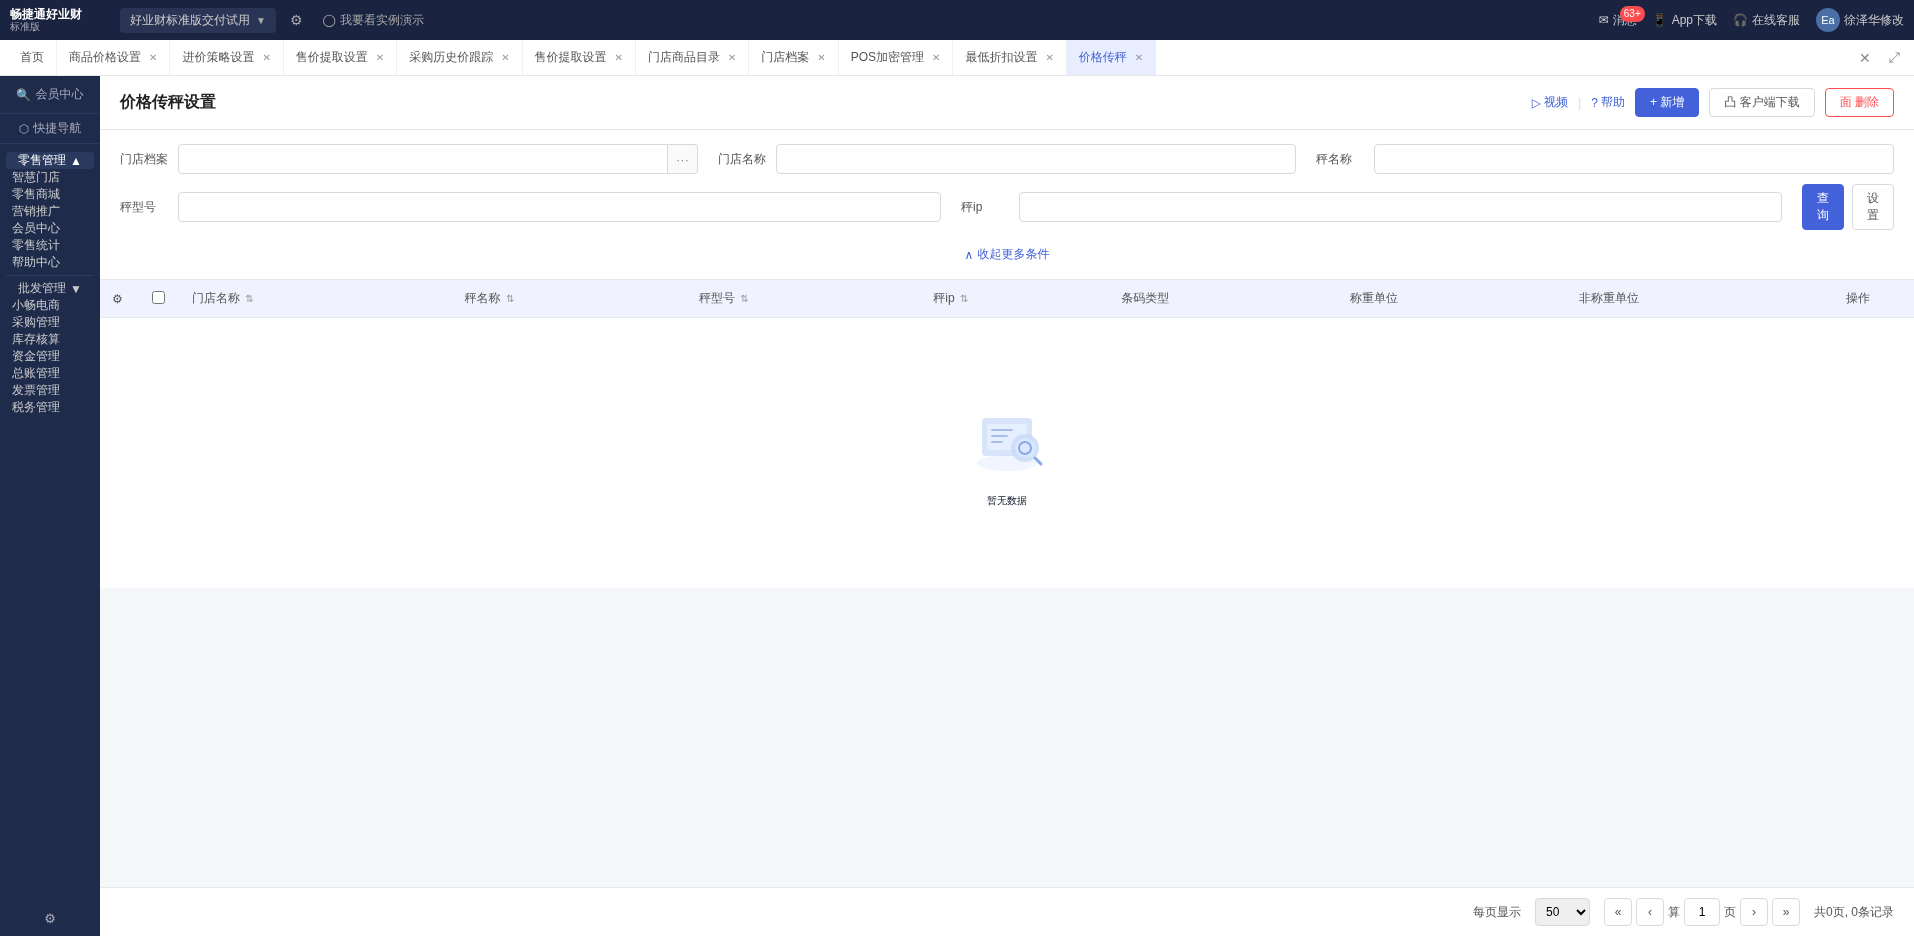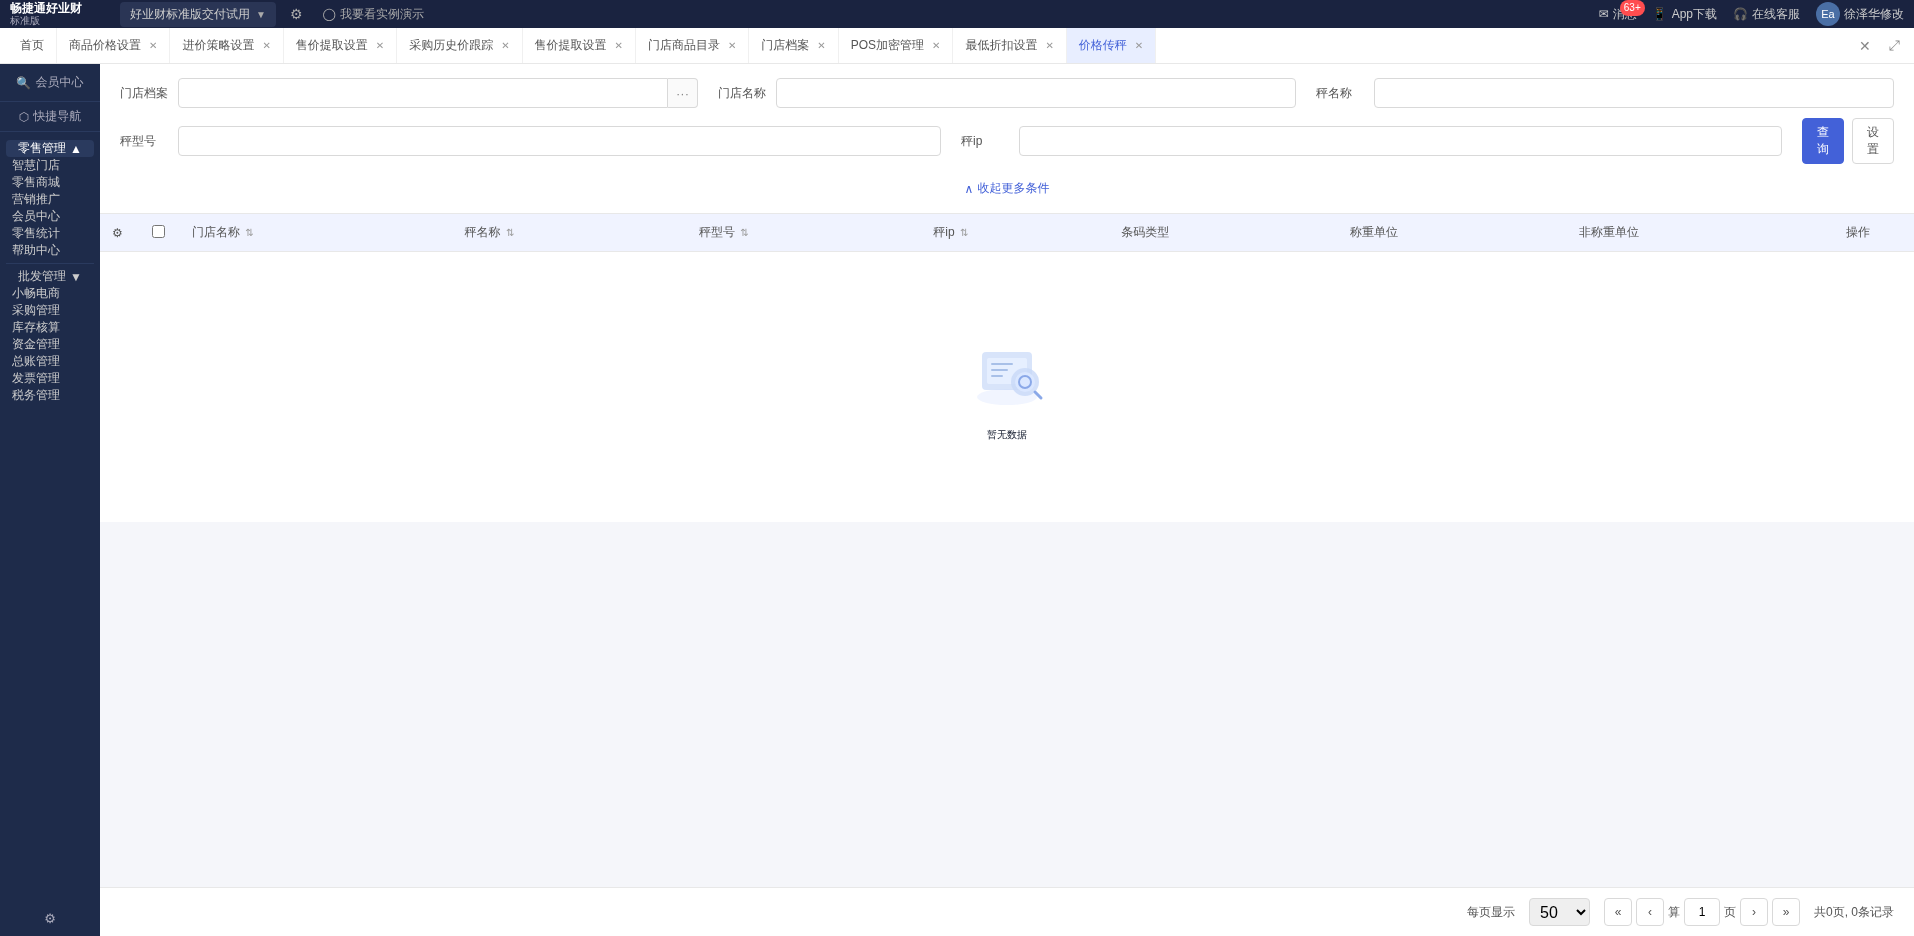--- a/index.html
+++ b/index.html
@@ -1,19 +1,19 @@
 <!DOCTYPE html>
 <html><head>
   <meta charset="utf-8">
   <style>
     * { box-sizing: border-box; margin: 0; padding: 0; }
     body { font-family: 'Microsoft YaHei', Arial, sans-serif; font-size: 13px; background: #f0f2f5; color: #333; height: 936px; overflow: hidden; display: flex; flex-direction: column; }
 
     
-    .top-bar { height: 28px; background: #1a2340; display: flex; align-items: center; padding: 13px 10px; gap: 10px; flex-shrink: 0; }
+    .top-bar { height: 40px; background: #1a2340; display: flex; align-items: center; padding: 13px 10px; gap: 10px; flex-shrink: 0; }
     .logo-area { display: flex; flex-direction: column; align-items: flex-start; margin-right: 10px; min-width: 90px; }
     .logo-title { color: #fff; font-size: 12px; font-weight: bold; line-height: 1.2; }
     .logo-sub { color: #aab; font-size: 10px; line-height: 1.2; }
     .version-selector { display: flex; align-items: center; background: #2a3555; border-radius: 4px; padding: 4px 10px; color: #ccc; font-size: 12px; cursor: pointer; gap: 6px; }
     .version-selector .arrow { color: #aaa; font-size: 10px; }
     .settings-icon-btn { color: #aaa; cursor: pointer; font-size: 14px; padding: 4px; }
     .demo-btn { display: flex; align-items: center; color: #aaa; font-size: 12px; cursor: pointer; gap: 4px; margin-left: 6px; }
     .top-right { margin-left: auto; display: flex; align-items: center; gap: 16px; }
     .top-right-item { display: flex; align-items: center; color: #ccc; font-size: 12px; cursor: pointer; gap: 4px; position: relative; }
     .badge { background: #ff4d4f; color: #fff; font-size: 10px; border-radius: 8px; padding: 0 4px; position: absolute; top: -6px; right: -8px; line-height: 16px; }
@@ -78,21 +78,21 @@
     .table-ops-col { width: 80px; text-align: center; }
 
     
     .empty-state { display: flex; flex-direction: column; align-items: center; justify-content: center; padding: 80px 0; }
     .empty-icon { width: 100px; height: 80px; margin-bottom: 16px; }
     .empty-text { color: #0f172a; font-size: 10px; }
 
     
     .pagination { background: #fff; padding: 10px 20px; display: flex; align-items: center; justify-content: flex-end; border-top: 1px solid #e8e8e8; gap: 14px; flex-shrink: 0; }
     .pagination-label { font-size: 12px; color: #555; }
-    .pagination-select { height: 28px; border: 1px solid #d9d9d9; border-radius: 4px; padding: 0 6px; font-size: 16px; cursor: pointer; }
+    .pagination-select { height: 28px; border: 1px solid #d9d9d9; border-radius: 4px; padding: 0 6px; font-size: 12px; cursor: pointer; }
     .pagination-btns { display: flex; align-items: center; gap: 4px; }
     .page-btn { width: 28px; height: 28px; display: flex; align-items: center; justify-content: center; border: 1px solid #d9d9d9; border-radius: 4px; cursor: pointer; font-size: 12px; color: #555; background: #fff; }
     .page-input { width: 36px; height: 28px; border: 1px solid #d9d9d9; border-radius: 4px; text-align: center; font-size: 12px; }
     .pagination-info { font-size: 12px; color: #555; }
   </style>
 </head>
 <body>
 
 <div class="top-bar">
   <div class="logo-area">
@@ -242,20 +242,43 @@
         <span>税务管理</span>
       </div>
     </div>
     <div class="sidebar-gear">
       <span>⚙</span>
     </div>
   </div>
 
   <div class="content">
 
+    <div class="page-header">
+      <h1 class="page-title">价格传秤设置</h1>
+      <div class="page-actions">
+        <div class="action-link">
+          <span>▷</span>
+          <span>视频</span>
+        </div>
+        <span class="separator">|</span>
+        <div class="action-link">
+          <span>?</span>
+          <span>帮助</span>
+        </div>
+        <button class="btn btn-primary">
+          <span>+ 新增</span>
+        </button>
+        <button class="btn btn-default">
+          <span>凸 客户端下载</span>
+        </button>
+        <button class="btn btn-danger">
+          <span>面 删除</span>
+        </button>
+      </div>
+    </div>
 
     <div class="search-form">
       <div class="form-row">
         <div class="form-group">
           <label class="form-label">门店档案</label>
           <div class="form-input-with-btn">
             <input class="form-input" style="border-radius: 4px 0px 0px 4px;" type="text">
             <button class="input-addon-btn">···</button>
           </div>
         </div>

